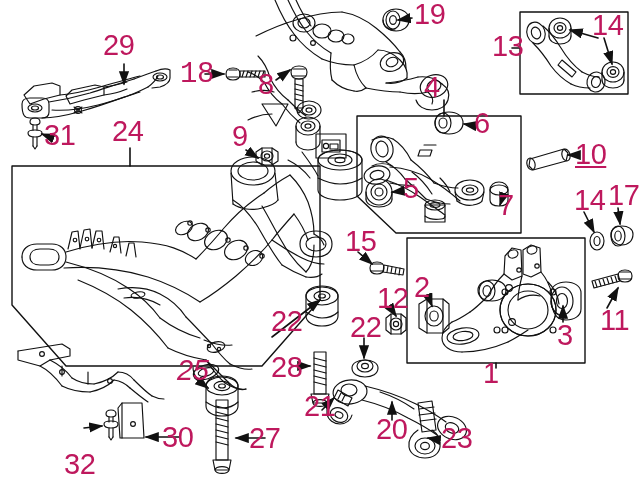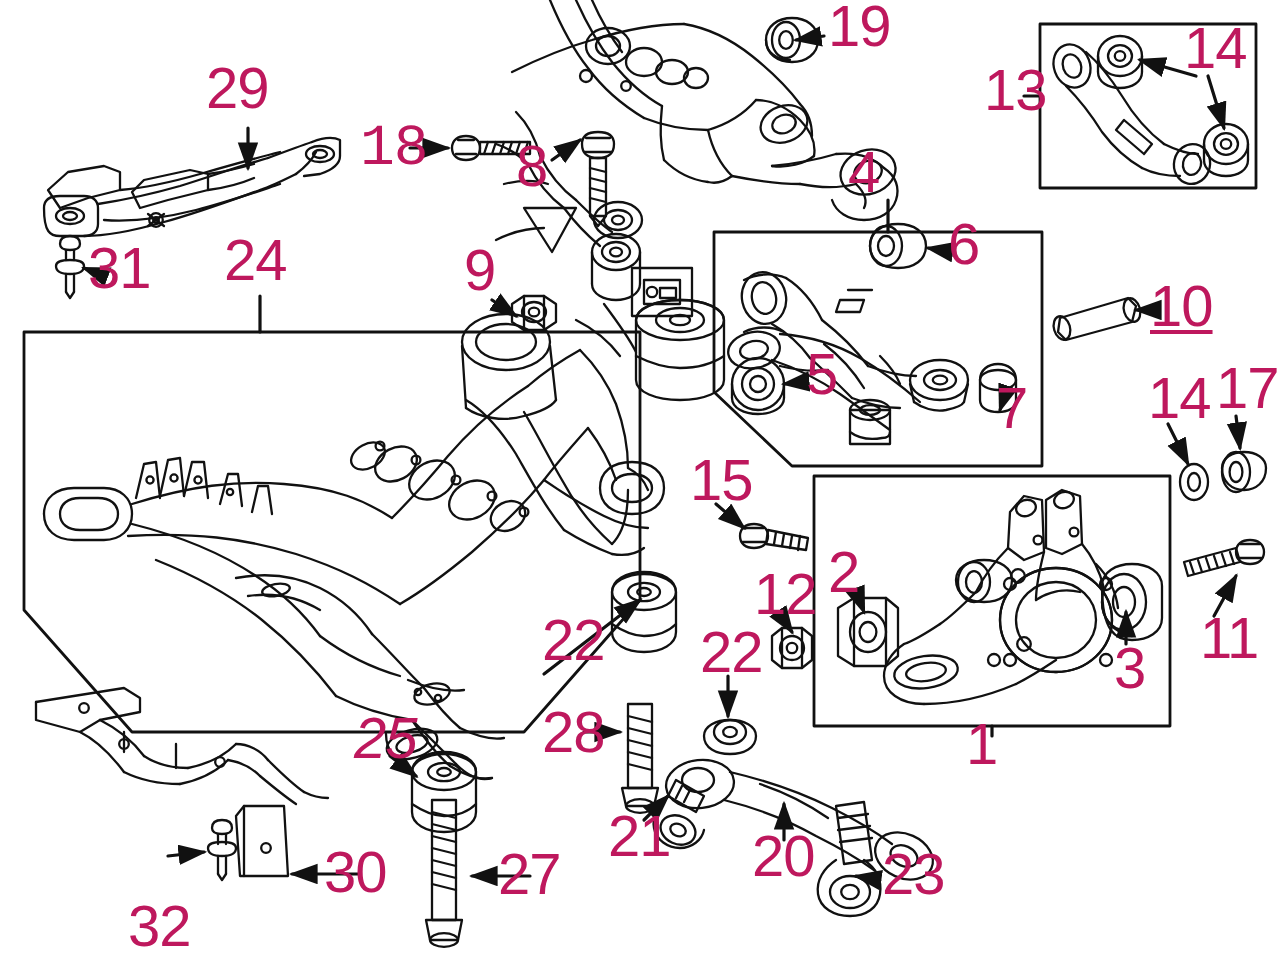--- a/index.html
+++ b/index.html
@@ -572,20 +572,20 @@
   <div class="callout" style="left:345px;  top:229px;text-align:center;">15</div>
   <div class="callout" style="left:414px;  top:275px;">2</div>
   <div class="callout" style="left:377px;  top:286px;">12</div>
   <div class="callout" style="left:557px;  top:323px;">3</div>
   <div class="callout" style="left:600px;  top:308px;">11</div>
   <div class="callout" style="left:350px;  top:315px;">22</div>
   <div class="callout" style="left:271px;  top:309px;">22</div>
   <div class="callout" style="left:271px;  top:355px;">28</div>
   <div class="callout" style="left:177px;  top:358px;font-style:italic;">25</div>
   <div class="callout" style="left:483px;  top:361px;">1</div>
-  <div class="callout" style="left:304px;  top:394px;margin-top:13px;">21</div>
+  <div class="callout" style="left:304px;  top:394px;">21</div>
   <div class="callout" style="left:376px;  top:417px;">20</div>
   <div class="callout" style="left:441px;  top:426px;">23</div>
   <div class="callout" style="left:64px;   top:417px;margin-top:35px;">32</div>
   <div class="callout" style="left:162px;  top:425px;">30</div>
   <div class="callout" style="left:249px;  top:426px;">27</div>
 
 </div>
 
 </body></html>

